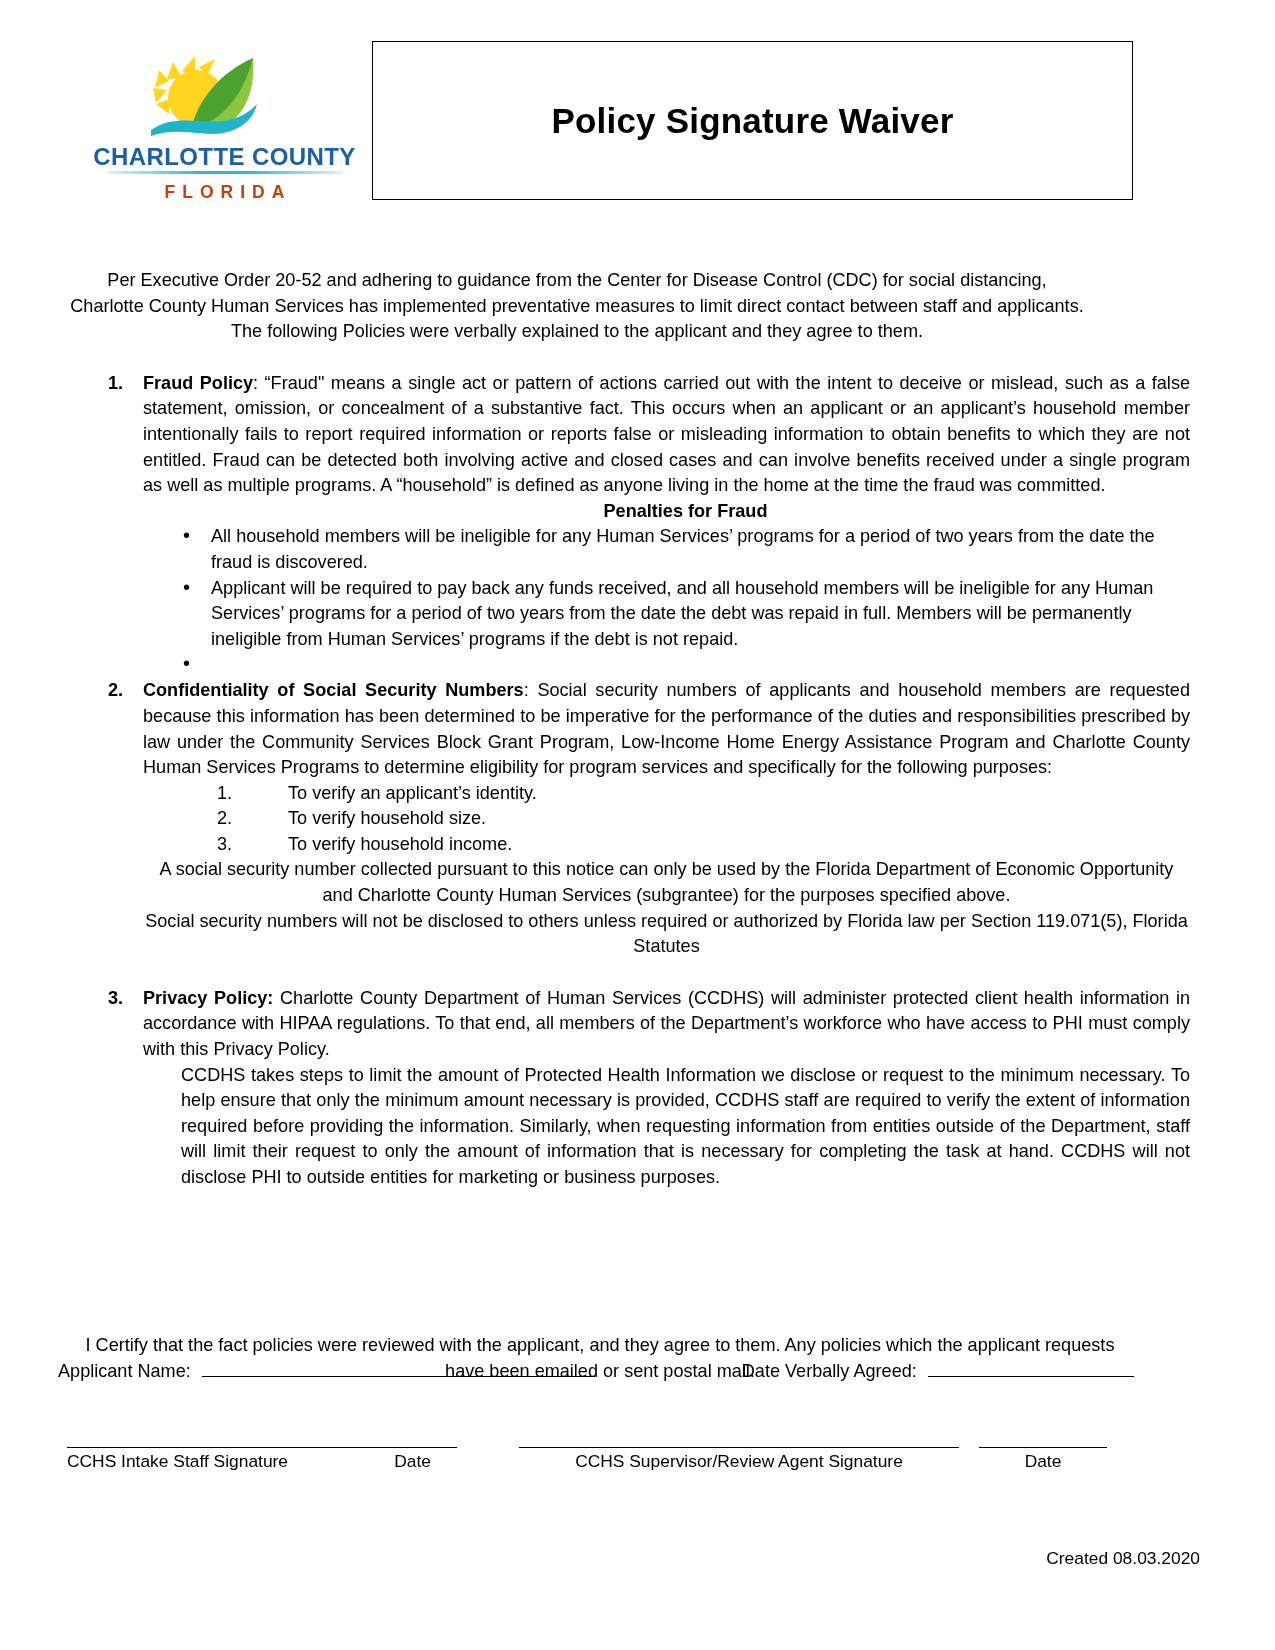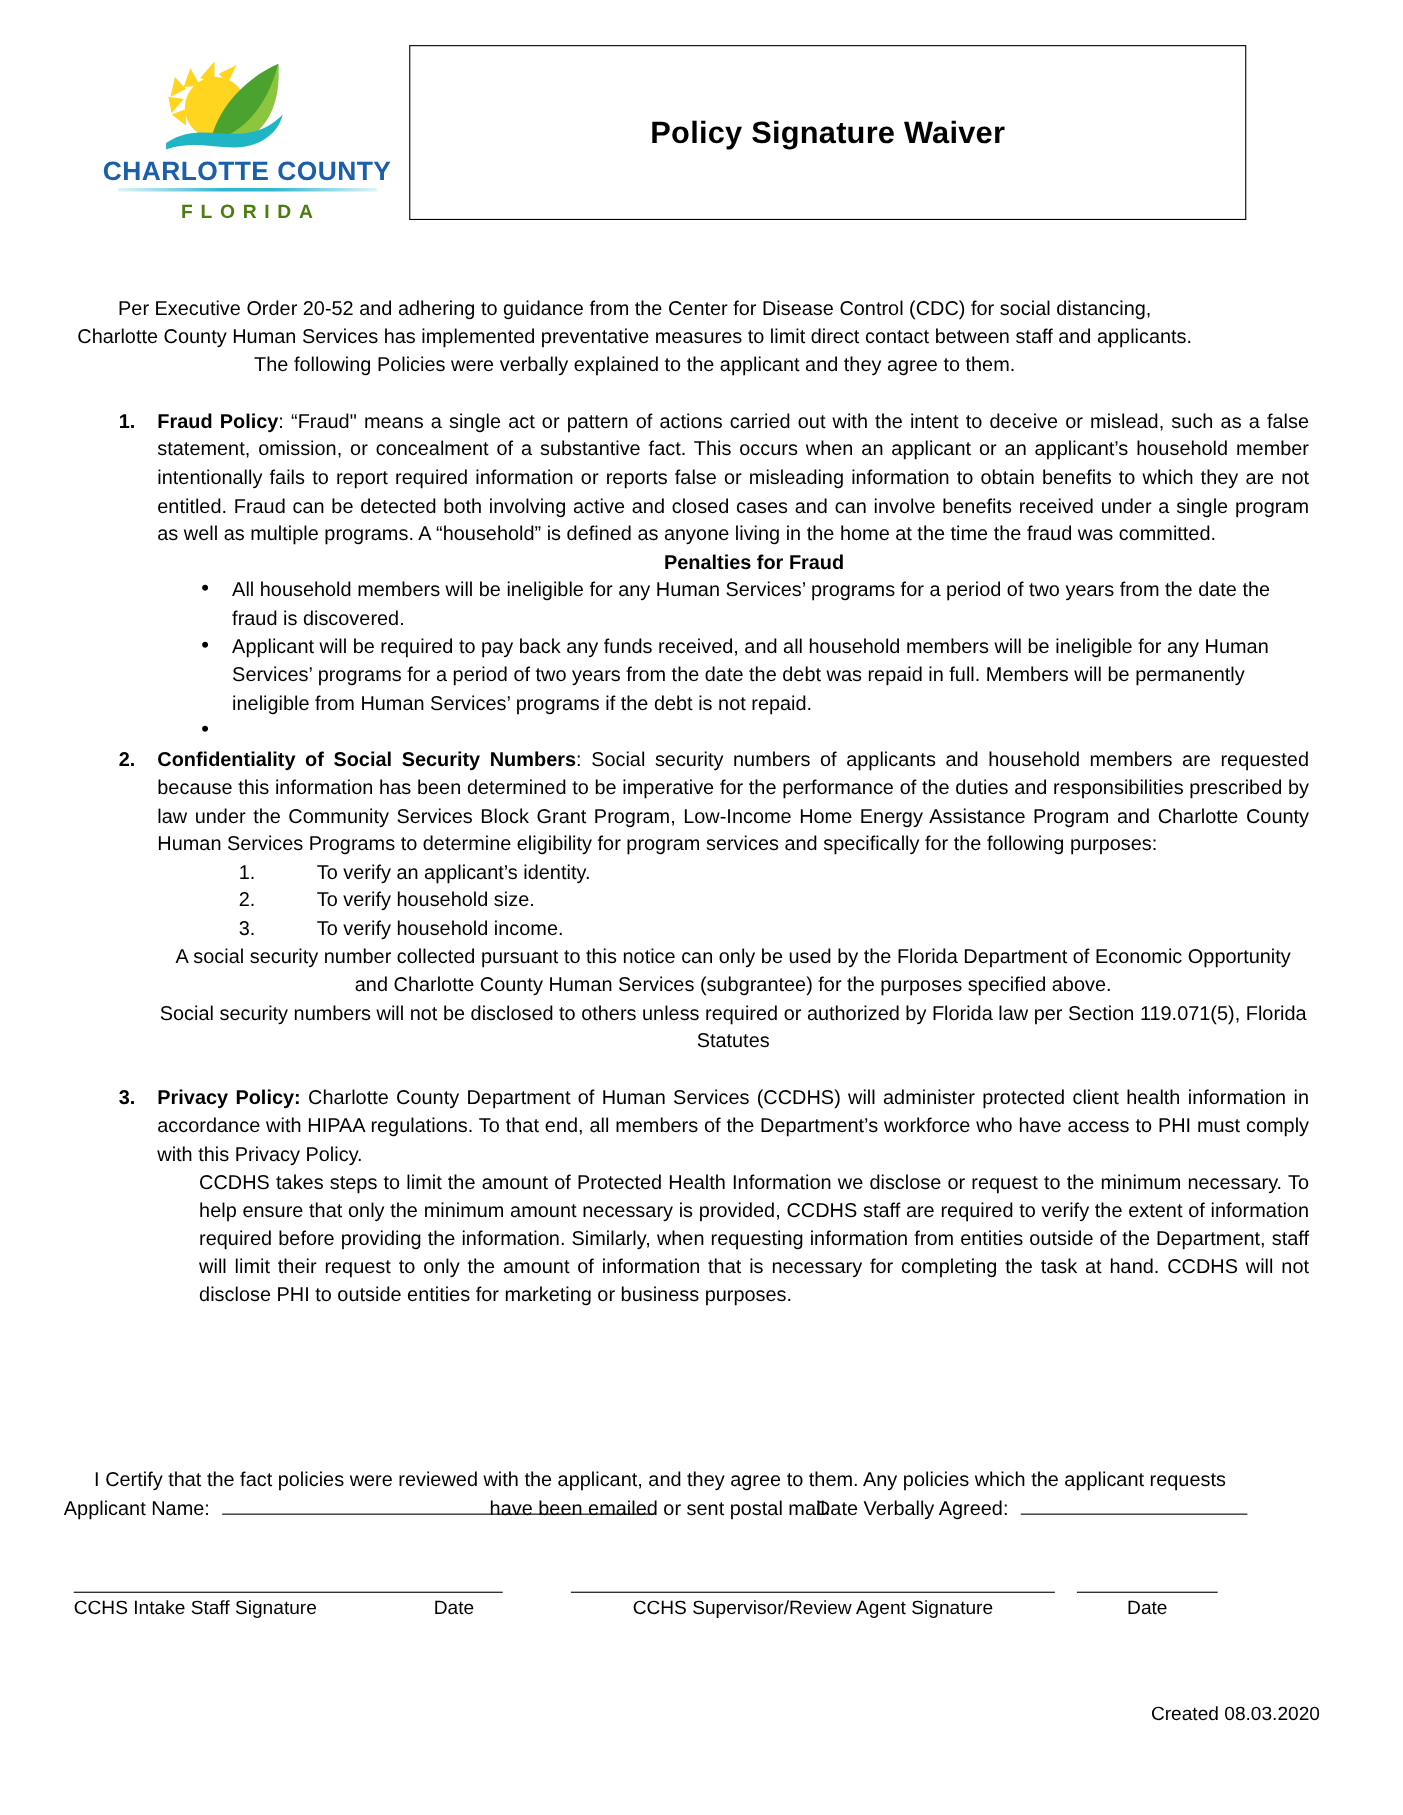--- a/index.html
+++ b/index.html
@@ -58,39 +58,39 @@
     height: 3px;
     margin: 2px auto 0 auto;
     background: linear-gradient(to right, rgba(45,180,200,0.15), #2fb8cf 40%, #2fb8cf 60%, rgba(45,180,200,0.15));
     border-radius: 2px;
   }
   .logo-florida {
     margin-top: 8px;
     font-size: 17.5px;
     font-weight: bold;
     letter-spacing: 7px;
-    color: #4d7c0f;
+    color: #c2410c;
     padding-left: 7px;
   }
 
   .title-box {
     position: absolute;
     left: 372px;
     top: 5px;
     width: 761px;
     height: 159px;
     border: 1.6px solid #000000;
     box-sizing: border-box;
     display: flex;
     align-items: center;
     justify-content: center;
   }
   .title-box h1 {
     margin: 0;
-    font-size: 28px;
+    font-size: 35px;
     font-weight: bold;
     letter-spacing: 0.2px;
     font-family: "Liberation Sans", sans-serif;
   }
 
   
   .content {
     position: absolute;
     left: 70px;
     top: 268px;

